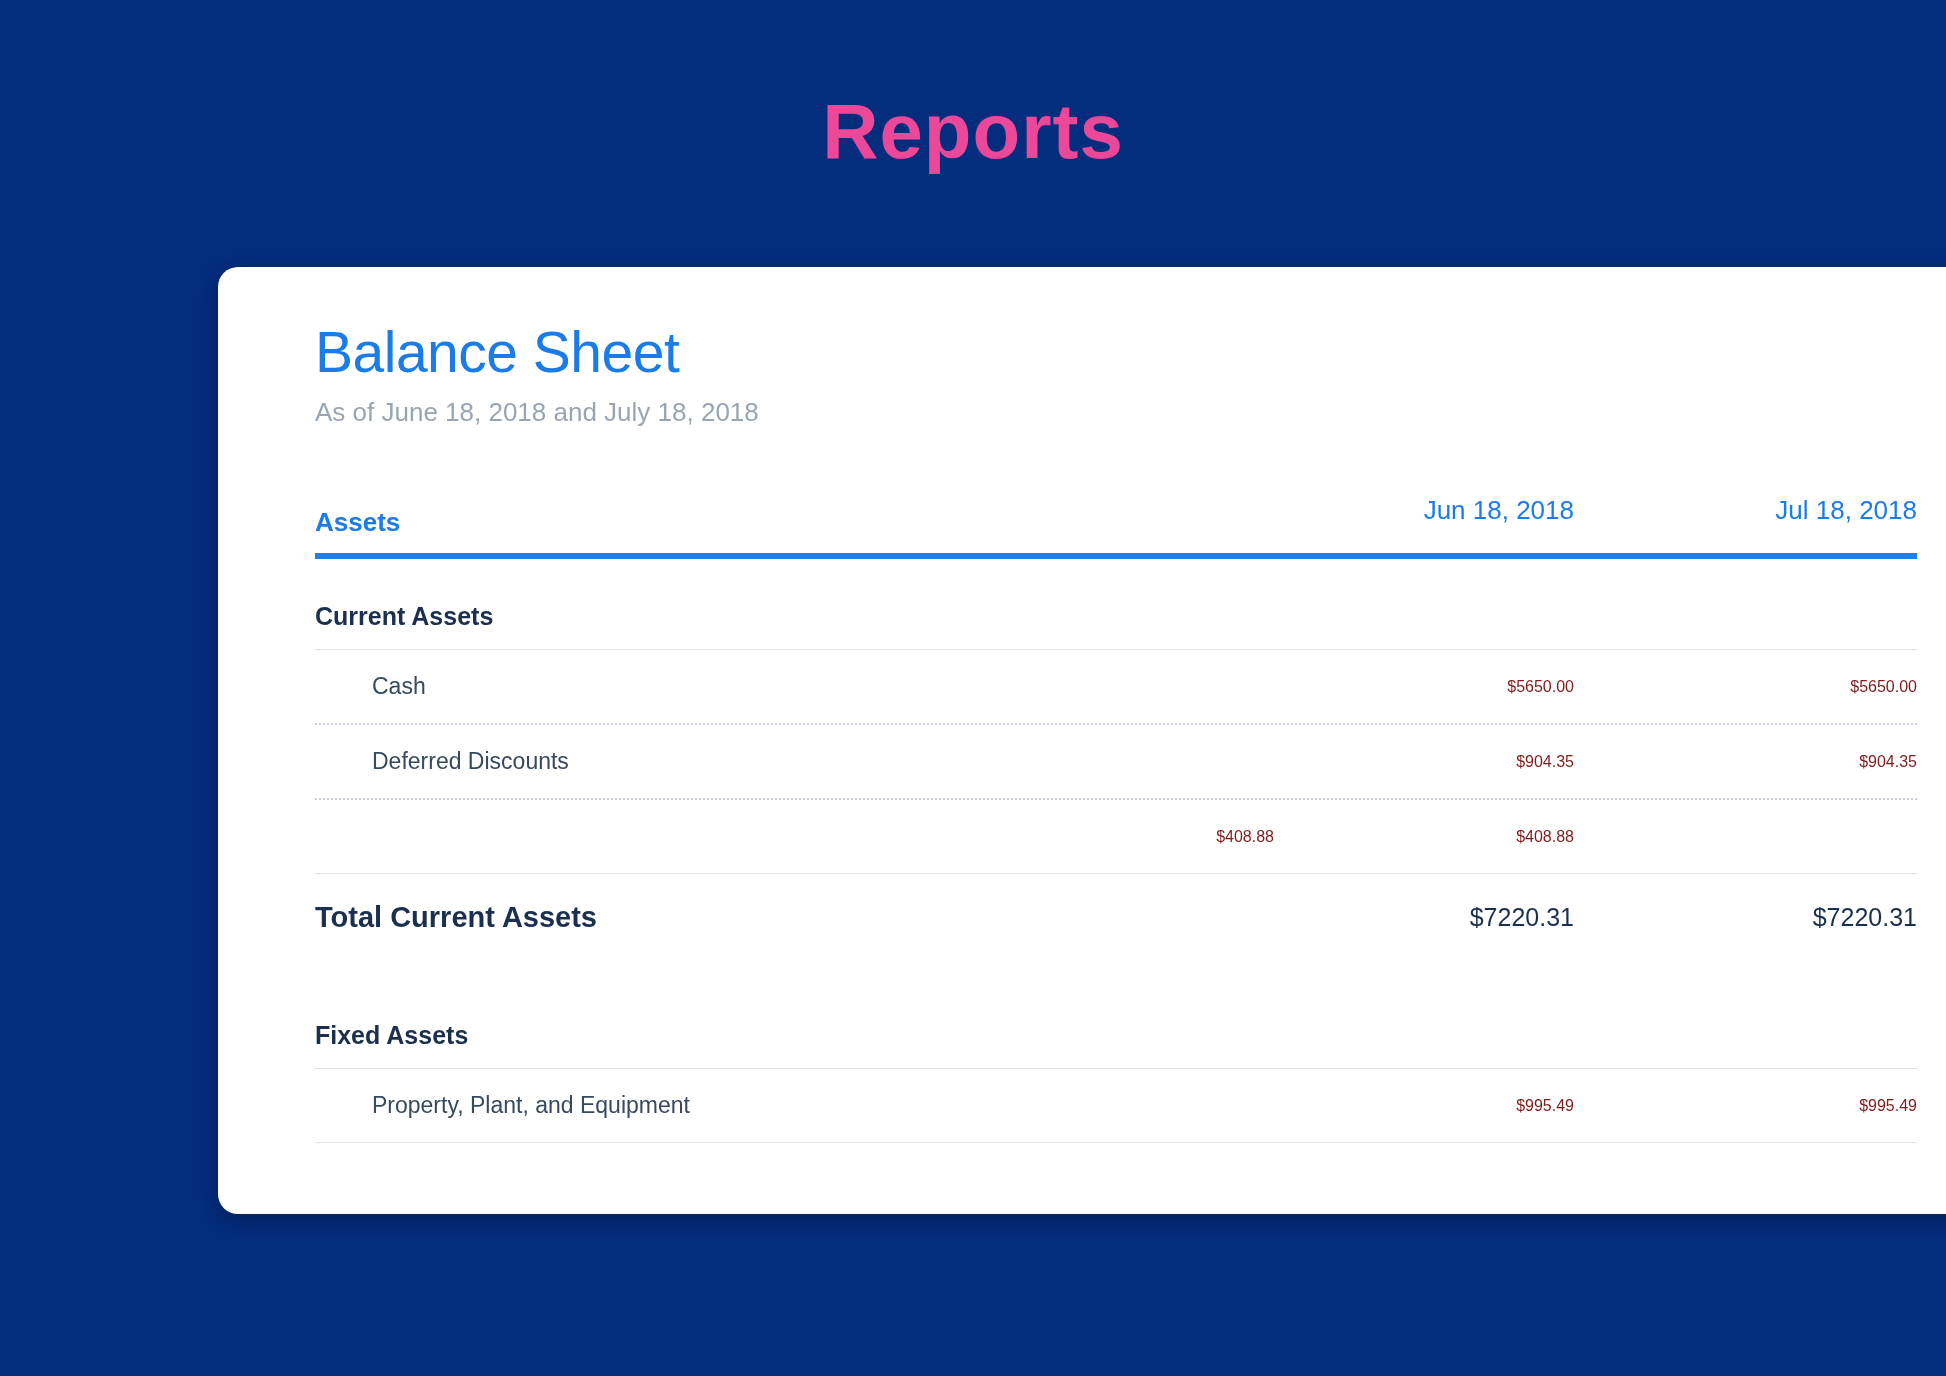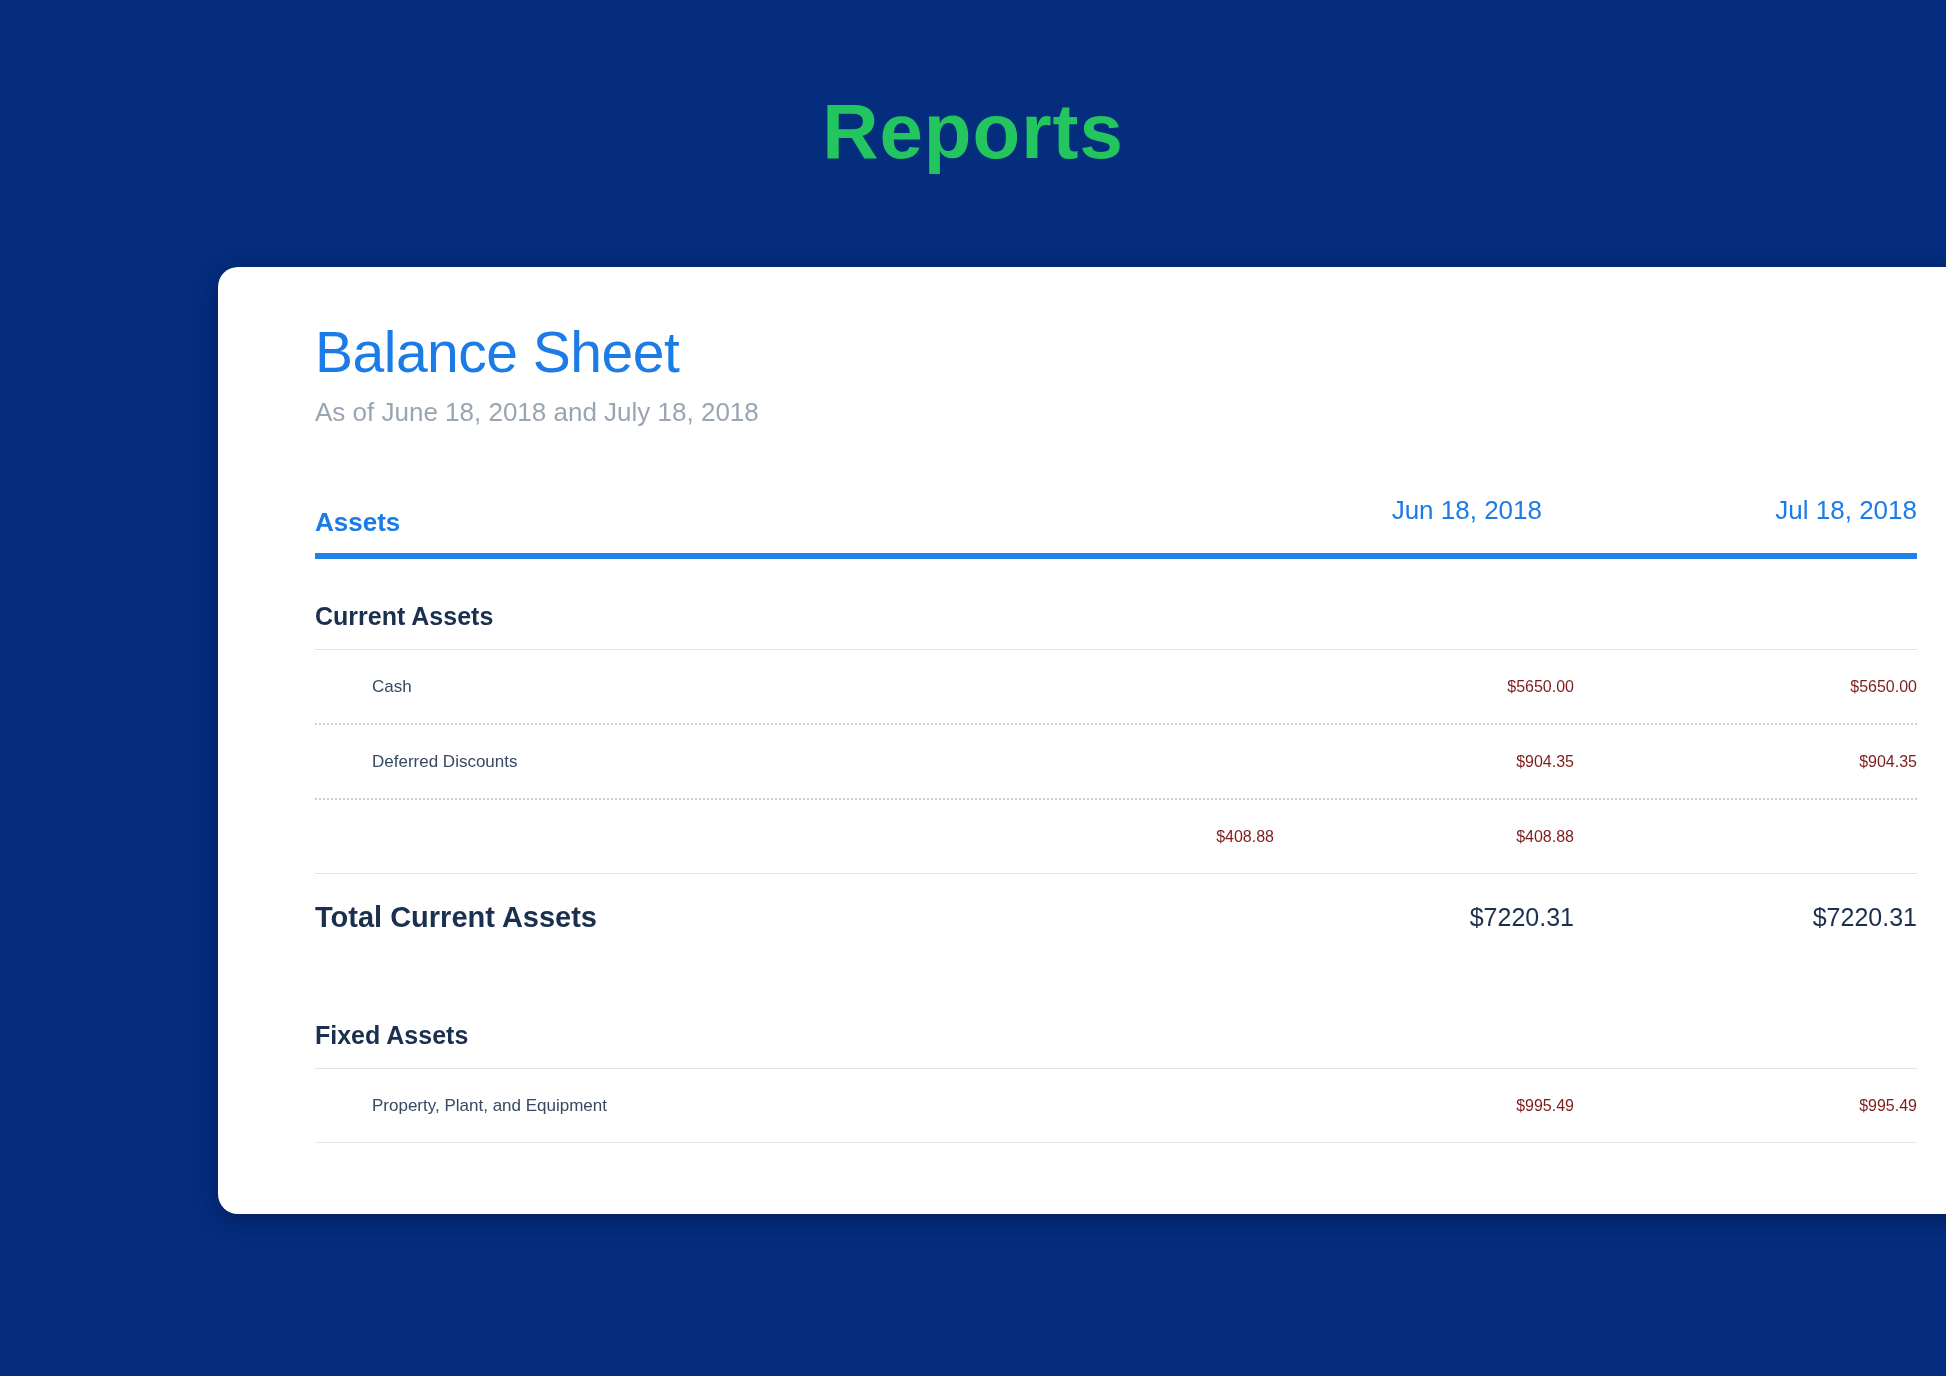--- a/index.html
+++ b/index.html
@@ -11,21 +11,21 @@
     position: relative;
     overflow: hidden;
   }
 
   .page-title {
     padding-top: 86px;
     text-align: center;
     font-size: 78px;
     font-weight: 700;
     letter-spacing: 1px;
-    color: #22c55e;
+    color: #ec4899;
   }
 
   .report-card {
     position: absolute;
     left: 218px; top: 267px;
     width: 1796px; height: 947px;
     background: #ffffff;
     border-radius: 20px;
     box-shadow: 0 6px 22px rgba(2, 15, 50, 0.45);
     overflow: hidden;
@@ -56,21 +56,20 @@
   .grid-cols {
     display: grid;
     grid-template-columns: 1fr 300px 343px;
     align-items: end;
   }
 
   .table-head {
     margin-top: 80px;
     padding-bottom: 16px;
     border-bottom: 6px solid #1e80e8;
-    gap: 32px;
   }
   .assets-label {
     font-size: 26px;
     font-weight: 700;
     color: #1b7ce8;
     line-height: 30px;
   }
   .col-head {
     font-size: 26px;
     color: #1b7ce8;
@@ -85,21 +84,21 @@
     border-bottom: 1px solid #dfe3e9;
     font-size: 25px;
     font-weight: 700;
     color: #1b2f4e;
     line-height: 30px;
   }
 
   .row { padding: 22px 0; }
   .row .row-label {
     padding-left: 57px;
-    font-size: 17px;
+    font-size: 23px;
     color: #364961;
     line-height: 29px;
   }
   .row .row-value {
     font-size: 16px;
     color: #7f1d1d;
     text-align: right;
     line-height: 29px;
   }
   .row.dotted-top { border-top: 2px dotted #c9cfda; }

